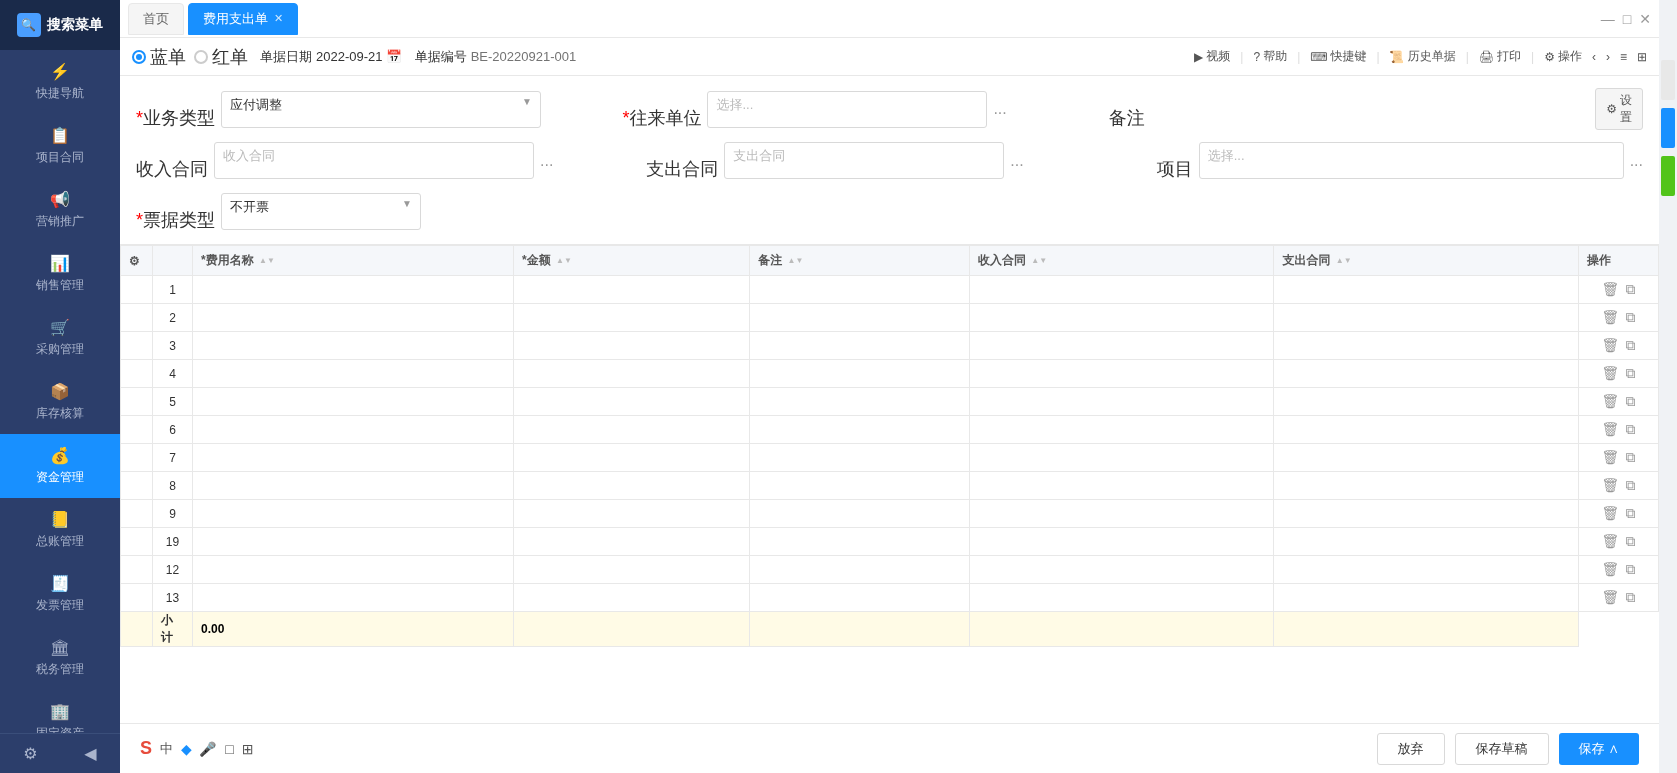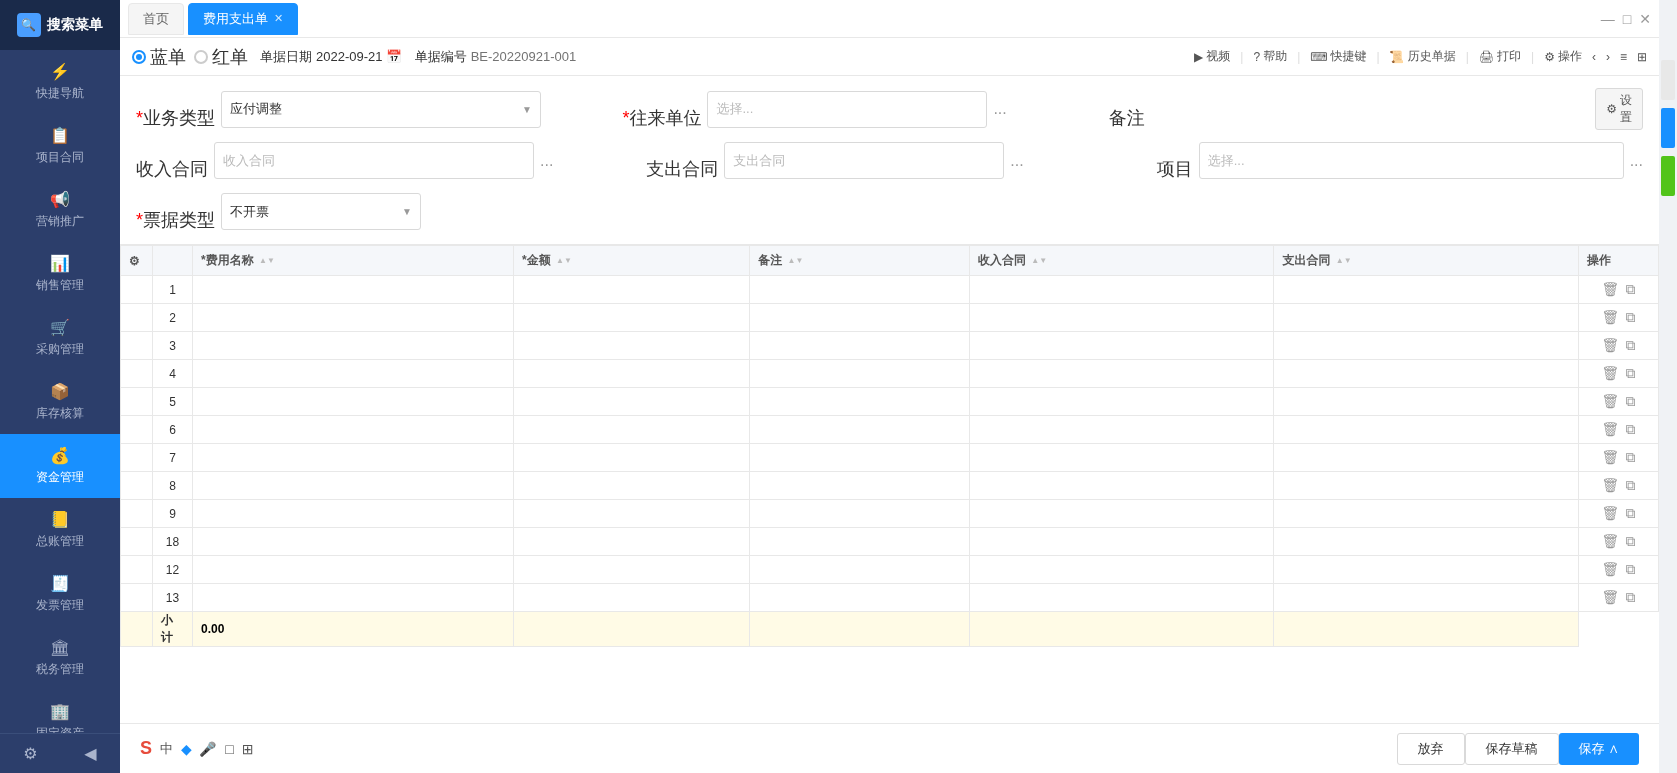--- a/index.html
+++ b/index.html
@@ -36,21 +36,21 @@
     .radio-dot { width: 14px; height: 14px; border-radius: 50%; border: 2px solid #1890ff; display: flex; align-items: center; justify-content: center; }
     .radio-dot.checked::after { content: ''; width: 6px; height: 6px; background: #1890ff; border-radius: 50%; }
     .radio-dot.unchecked { border-color: #ccc; }
     .date-field { display: flex; align-items: center; gap: 4px; }
 
     
     .form-area { background: #fff; padding: 12px 16px; border-bottom: 1px solid #e8e8e8; flex-shrink: 0; }
     .form-row { display: flex; align-items: center; gap: 24px; margin-bottom: 10px; }
     .form-field { display: flex; align-items: center; gap: 6px; flex: 1; }
     .form-label { color: #333; font-size: 18px; white-space: nowrap; margin-top: 17px; }
-    .form-input { flex: 1; border: 1px solid #d9d9d9; border-radius: 3px; padding: 4px 8px; font-size: 13px; color: #333; min-width: 120px; display: flex; align-items: center; justify-content: space-between; cursor: pointer; height: 37px; }
+    .form-input { flex: 1; border: 1px solid #d9d9d9; border-radius: 3px; padding: 4px 8px; font-size: 13px; color: #333; min-width: 120px; display: flex; align-items: flex-start; justify-content: space-between; cursor: pointer; height: 37px; }
     .form-input .placeholder { color: #bbb; }
     .form-input .arrow { color: #999; font-size: 10px; }
     .form-input-dots { color: #999; font-size: 16px; cursor: pointer; }
     .set-btn { margin-left: auto; background: #f5f5f5; border: 1px solid #d9d9d9; border-radius: 3px; padding: 3px 10px; font-size: 12px; cursor: pointer; display: flex; align-items: center; gap: 3px; color: #555; }
 
     
     .table-wrap { flex: 1; overflow: auto; background: #fff; }
     .expense-table { width: 100%; border-collapse: collapse; }
     .expense-table thead th { background: #f5f7fa; border: 1px solid #e8e8e8; padding: 6px 8px; font-size: 12px; color: #555; text-align: left; white-space: nowrap; position: sticky; top: 0; z-index: 2; }
     .expense-table tbody td { border: 1px solid #e8e8e8; padding: 0 8px; font-size: 12px; color: #333; height: 28px; }
@@ -58,21 +58,21 @@
     .subtotal-row td { background: #fffbe6; font-weight: bold; }
     .subtotal-row td.amount { color: #000000; }
     .action-btns { display: flex; gap: 6px; justify-content: center; }
     .action-btn { font-size: 14px; color: #999; cursor: pointer; }
     .col-settings { text-align: center; width: 32px; }
     .sort-arrows { display: inline-flex; flex-direction: column; font-size: 8px; color: #bbb; margin-left: 2px; vertical-align: middle; }
 
     
     .bottom-bar { background: #fff; border-top: 1px solid #e8e8e8; padding: 10px 20px; display: flex; align-items: center; justify-content: space-between; flex-shrink: 0; height: 50px; }
     .bottom-icons { display: flex; gap: 8px; align-items: center; }
-    .bottom-actions { display: flex; }
+    .bottom-actions { display: flex; gap: 10px; }
     .btn-discard { border: 1px solid #d9d9d9; background: #fff; border-radius: 3px; padding: 6px 20px; font-size: 13px; cursor: pointer; color: #333; }
     .btn-save-draft { border: 1px solid #d9d9d9; background: #fff; border-radius: 3px; padding: 6px 20px; font-size: 13px; cursor: pointer; color: #333; }
     .btn-save { background: #1890ff; border: none; border-radius: 3px; padding: 6px 20px; font-size: 13px; cursor: pointer; color: #fff; display: flex; align-items: center; gap: 4px; }
 
     
     .right-panel { width: 18px; background: #f0f2f5; display: flex; flex-direction: column; align-items: center; padding-top: 60px; gap: 8px; flex-shrink: 0; }
     .right-panel-btn { width: 14px; height: 40px; background: #d9d9d9; border-radius: 2px; cursor: pointer; display: flex; align-items: center; justify-content: center; font-size: 10px; color: #999; writing-mode: vertical-rl; }
     .right-panel-btn.active { background: #1890ff; color: #fff; }
 
     
@@ -428,21 +428,21 @@
     <td></td>
     <td>
       <div class="action-btns">
         <span class="action-btn">🗑</span>
         <span class="action-btn">⧉</span>
       </div>
     </td>
   </tr>
           <tr>
     <td></td>
-    <td class="row-num">18</td>
+    <td class="row-num">19</td>
     <td></td>
     <td></td>
     <td></td>
     <td></td>
     <td></td>
     <td>
       <div class="action-btns">
         <span class="action-btn">🗑</span>
         <span class="action-btn">⧉</span>
       </div>

